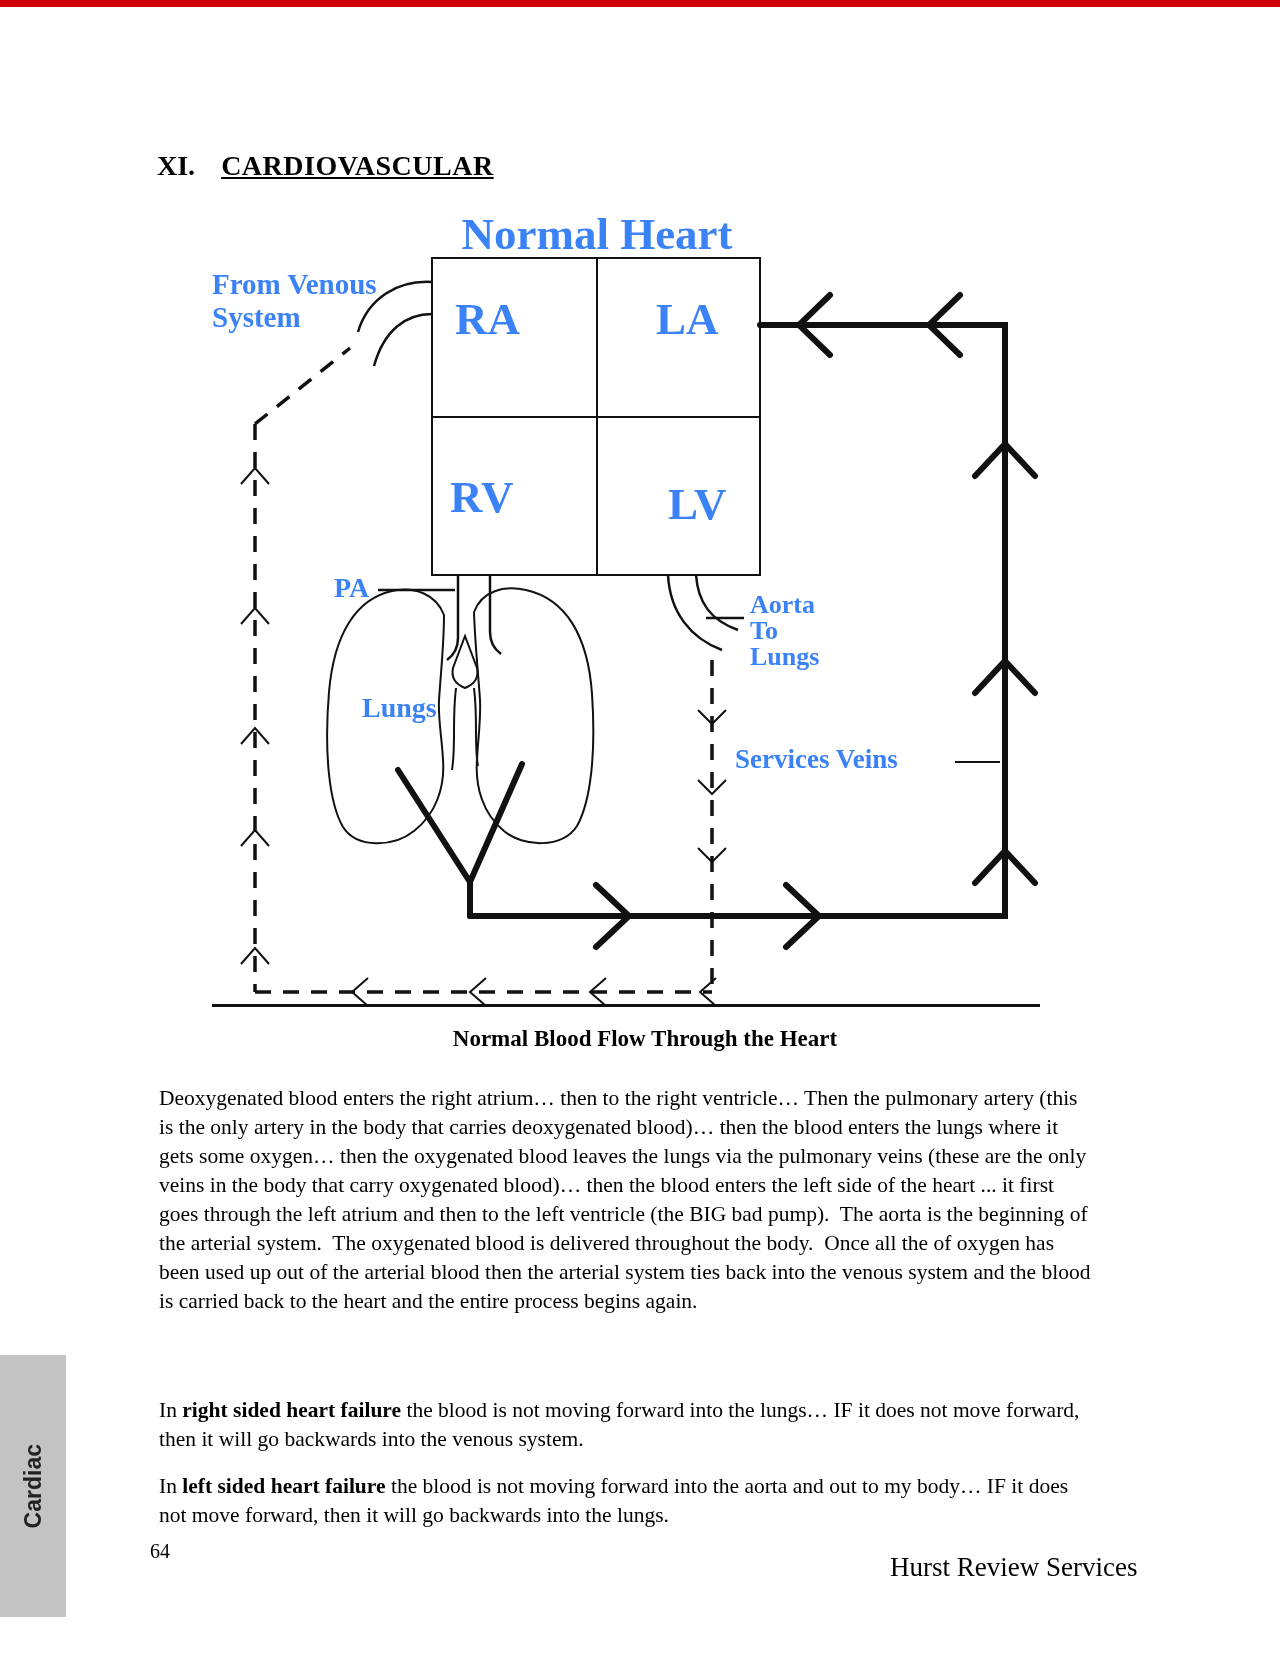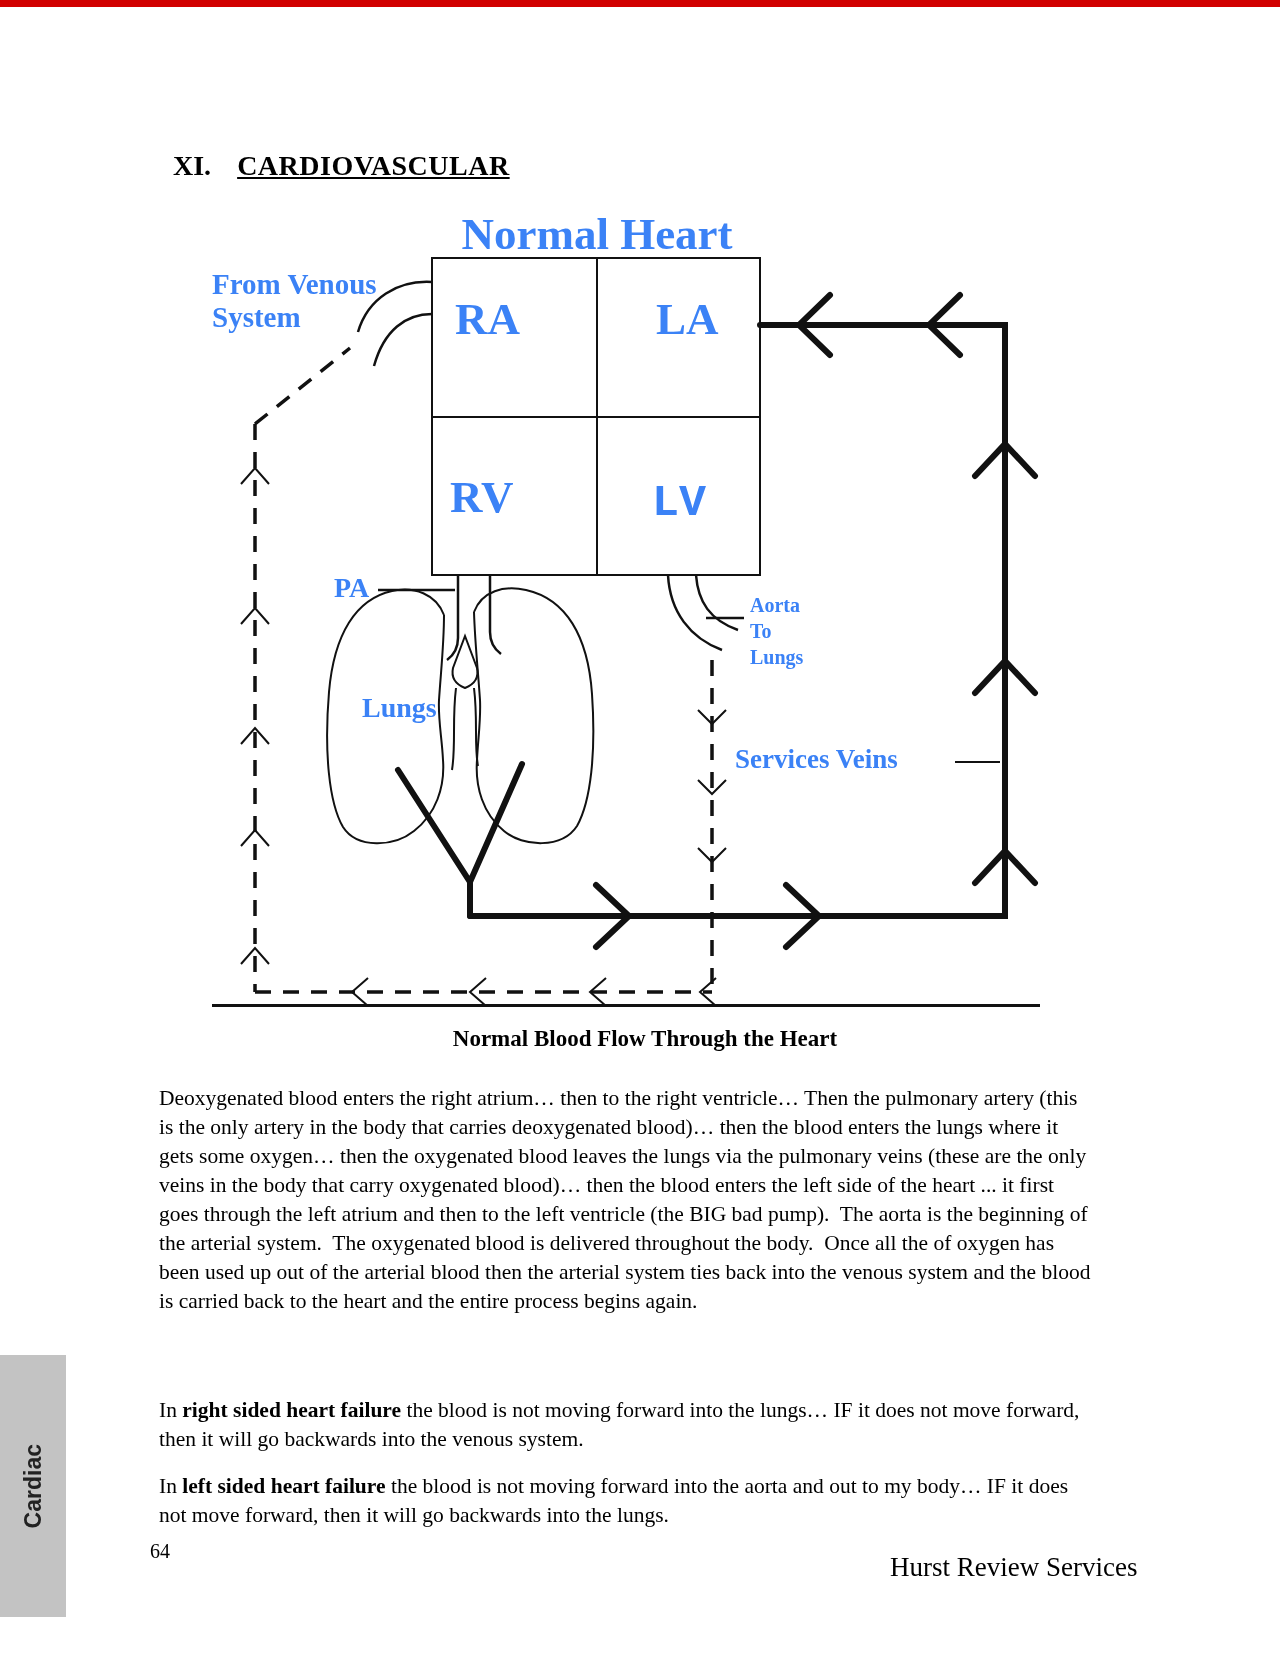--- a/index.html
+++ b/index.html
@@ -1,30 +1,30 @@
 <!DOCTYPE html>
 <html><head>
 <meta charset="utf-8">
 <style>
   html,body{margin:0;padding:0;background:#ffffff;}
   .page{position:relative;width:1280px;height:1656px;background:#ffffff;overflow:hidden;
         font-family:"Liberation Serif",serif;color:#000;}
   .topbar{position:absolute;left:0;top:0;width:1280px;height:7px;background:#d10000;}
   .heading{position:absolute;left:157px;top:150px;font-size:28px;font-weight:bold;white-space:nowrap;}
-  .heading .hnum{margin-right:26px;margin-left:16px;}
+  .heading .hnum{margin-right:26px;}
   .heading .htxt{text-decoration:underline;letter-spacing:0.5px;}
   .lbl{position:absolute;font-weight:bold;white-space:nowrap;color:#3b82f6;}
   .dtitle{left:432px;top:210px;width:330px;text-align:center;font-size:45px;line-height:48px;}
   .fvs{left:212px;top:268px;width:195px;font-size:29px;line-height:33px;white-space:normal;}
   .chamber{font-size:45px;line-height:46px;}
   .ra{left:455px;top:296px;} .la{left:656px;top:296px;}
-  .rv{left:450px;top:474px;} .lv{left:652px;top:481px;font-family:Liberation Mono, monospace;}
+  .rv{left:450px;top:474px;} .lv{left:668px;top:481px;}
   .pa{left:334px;top:572px;font-size:28px;}
   .lungs{left:362px;top:692px;font-size:28px;}
-  .aorta{left:750px;top:592px;font-size:20px;line-height:26px;}
+  .aorta{left:750px;top:592px;font-size:26px;line-height:26px;}
   .aorta span{display:block;}
   .pveins{left:735px;top:744px;font-size:27px;}
   .sep{position:absolute;left:212px;top:1004px;width:828px;height:3px;background:#111;}
   .caption{position:absolute;left:230px;top:1026px;width:830px;text-align:center;
            font-size:23px;font-weight:bold;}
   p.body{position:absolute;left:143px;width:937px;margin:16px;font-size:21.5px;line-height:29px;
          white-space:pre-wrap;}
   .p1{top:1068px;} .p2{top:1380px;} .p3{top:1456px;}
   .pagenum{position:absolute;left:150px;top:1540px;font-size:20px;}
   .publisher{position:absolute;left:890px;top:1552px;width:200px;font-size:27px;text-align:left;white-space:nowrap;}

